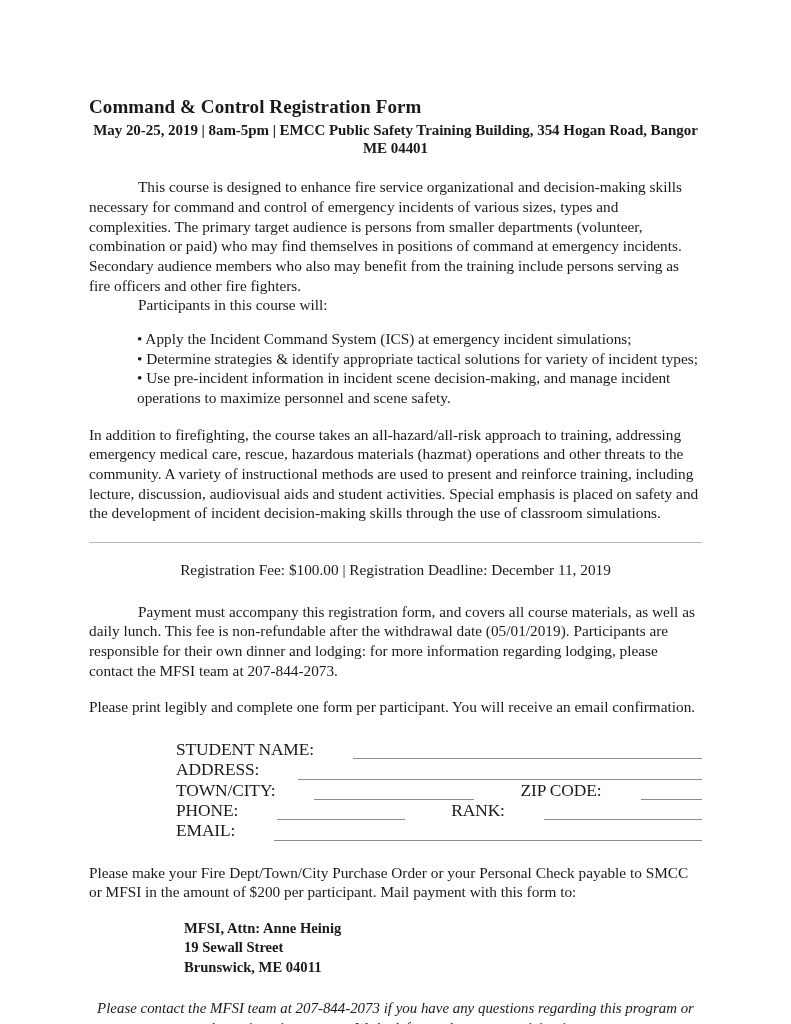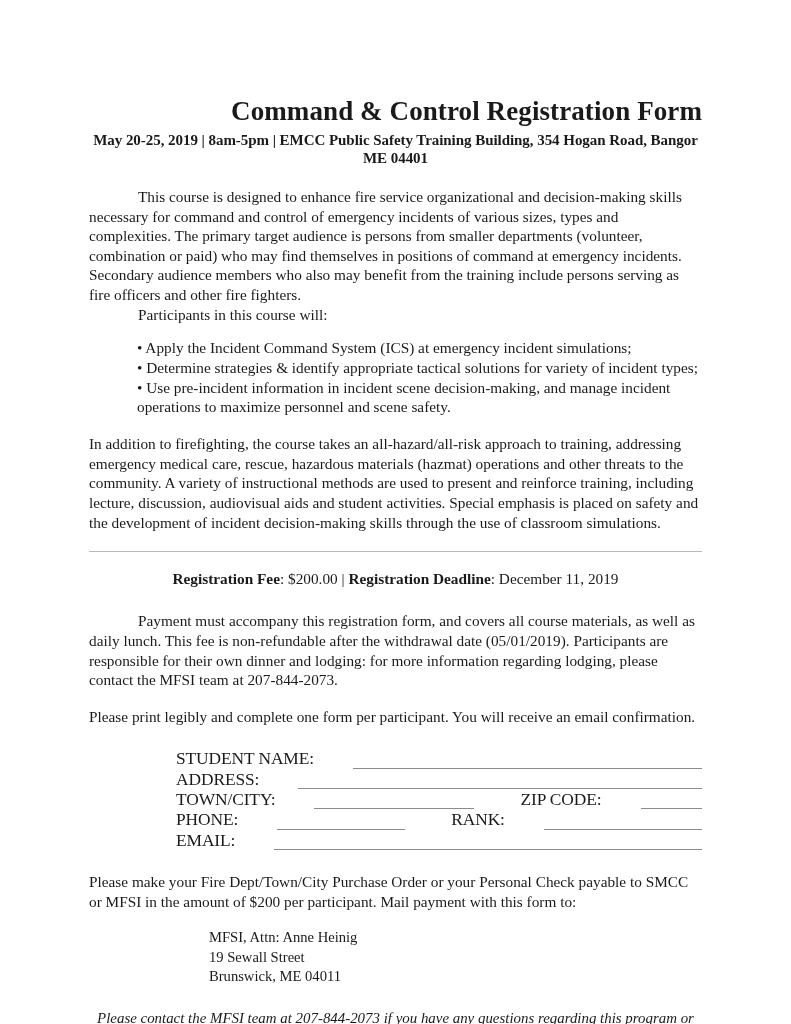--- a/index.html
+++ b/index.html
@@ -25,23 +25,23 @@
   }
   .content {
     position: absolute;
     left: 89px;
     top: 96px;
     width: 613px;
   }
 
   
   .doc-title {
-    font-size: 27px;
+    font-size: 19px;
     font-weight: bold;
-    text-align: right;
+    text-align: left;
     letter-spacing: 0.1px;
     margin: 0 0 3px 0;
     line-height: 1.18;
   }
   .doc-subtitle {
     font-size: 15px;
     font-weight: bold;
     text-align: center;
     margin: 0 0 20px 0;
     line-height: 1.2;
@@ -89,21 +89,21 @@
     height: 0;
   }
 
   
   .fee-line {
     text-align: center;
     font-size: 15.3px;
     margin: 0;
     line-height: 1.3;
   }
-  .fee-line b { font-weight: bold; }
+  .fee-line b { font-weight: normal; }
 
   
   .form-block {
     margin: 0 0 0 87px;
     width: 526px;
   }
   .form-row {
     display: flex;
     align-items: flex-end;
     height: 20.3px;
@@ -122,23 +122,23 @@
     border-bottom: 1px solid #8a8a8f;
     height: 16px;
     margin-left: 3px;
   }
   .form-rule.fixed-town { flex: 0 0 160px; }
   .form-rule.fixed-phone { flex: 0 0 128px; }
   .form-label.inline-gap { margin-left: 10px; }
 
   
   .address-block {
-    margin-left: 120px;
+    margin-left: 95px;
     font-size: 14.6px;
-    font-weight: normal;
+    font-weight: bold;
     line-height: 1.33;
   }
   .address-block div { margin: 0; }
 
   
   .closing {
     font-style: italic;
     font-size: 14.9px;
     text-align: center;
     line-height: 1.34;
@@ -168,21 +168,21 @@
     </div>
 
     <div class="spacer-md"></div>
 
     <p class="para">In addition to firefighting, the course takes an all-hazard/all-risk approach to training, addressing emergency medical care, rescue, hazardous materials (hazmat) operations and other threats to the community. A variety of instructional methods are used to present and reinforce training, including lecture, discussion, audiovisual aids and student activities. Special emphasis is placed on safety and the development of incident decision-making skills through the use of classroom simulations.</p>
 
     <hr class="divider">
 
     <div class="spacer-md"></div>
 
-    <p class="fee-line"><b>Registration Fee</b><span>: $200.00 | </span><b>Registration Deadline</b><span>: December 11, 2019</span></p>
+    <p class="fee-line"><b>Registration Fee</b><span>: $100.00 | </span><b>Registration Deadline</b><span>: December 11, 2019</span></p>
 
     <div class="spacer-lg"></div>
 
     <p class="para indent">Payment must accompany this registration form, and covers all course materials, as well as daily lunch. This fee is non-refundable after the withdrawal date (05/01/2019).  Participants are responsible for their own dinner and lodging: for more information regarding lodging, please contact the MFSI team at 207-844-2073.</p>
 
     <div class="spacer-md"></div>
 
     <p class="para">Please print legibly and complete one form per participant. You will receive an email confirmation.</p>
 
     <div class="spacer-lg"></div>

